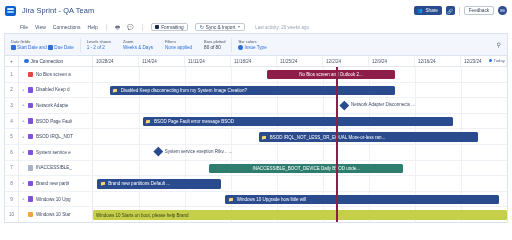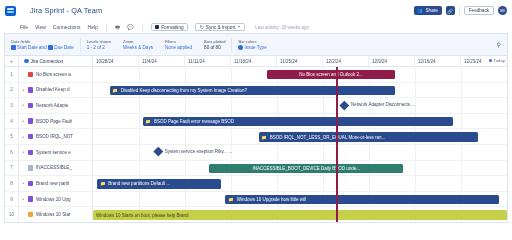--- a/index.html
+++ b/index.html
@@ -14,21 +14,21 @@
 
   
   .topbar { height:21px; display:flex; align-items:center; padding:0 5px; background:#fff; }
   .logo {
     width:11px; height:10px; border-radius:2px; background:#0b5fd0;
     display:flex; flex-direction:column; justify-content:center; align-items:center; gap:1px;
     flex:none;
   }
   .logo i { display:block; width:7px; height:1.6px; background:#8fd0ff; border-radius:1px;}
   .logo i:first-child{ background:#cfe8ff;}
-  .app-title { margin-left:14px; font-size:7.4px; color:#2b4a86; font-weight:400; letter-spacing:.1px;text-align:right;}
+  .app-title { margin-left:6px; font-size:7.4px; color:#2b4a86; font-weight:400; letter-spacing:.1px;text-align:right;}
   .topbar-right { margin-left:auto; display:flex; align-items:center; gap:4px; }
   .btn-share {
     background:#2a4b8d; color:#fff; border-radius:2px; height:9.5px;
     display:flex; align-items:center; gap:2px; padding:0 4px; font-size:4.6px;
   }
   .btn-iconsq {
     background:#2a4b8d; color:#fff; border-radius:2px; width:9px; height:9.5px;
     display:flex; align-items:center; justify-content:center; font-size:5px;
   }
   .divider-v { width:1px; height:8px; background:#d6dae2; }

